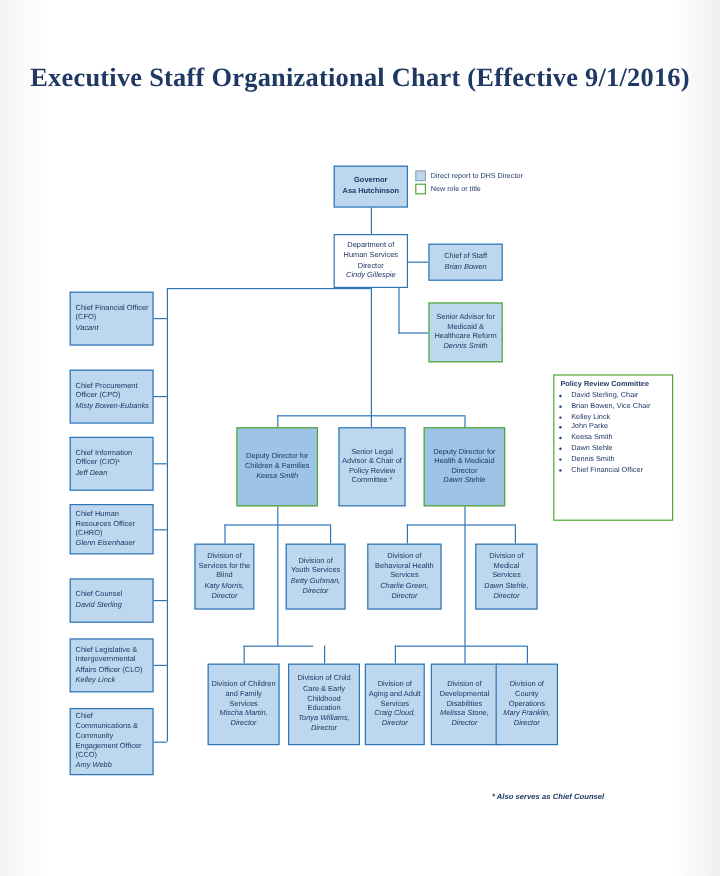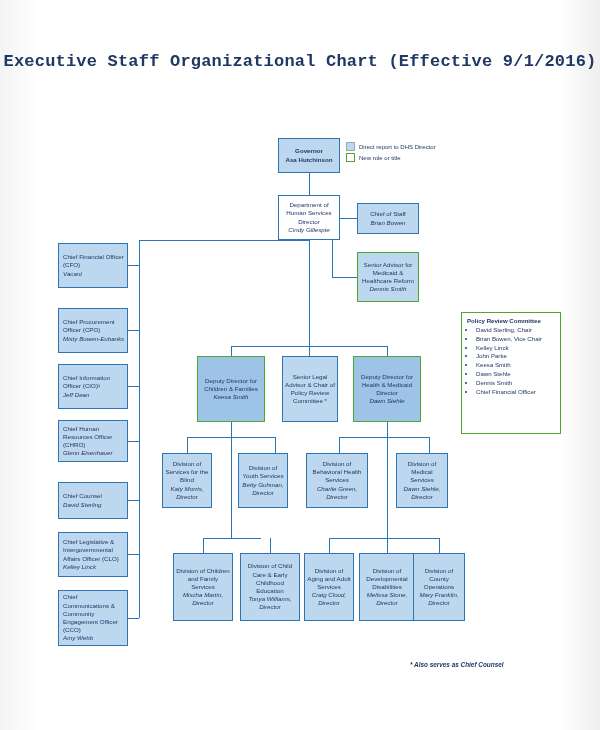--- a/index.html
+++ b/index.html
@@ -11,22 +11,22 @@
   }
   #page{
     position:relative;
     width:600px;height:730px;
     background:linear-gradient(to right,#f4f4f4 0px,#ffffff 40px,#ffffff 560px,#efefef 600px);
   }
   .title{
     position:absolute;
     left:0;top:52px;width:600px;
     text-align:center;
-    font-family:Liberation Mono, monospace;
-    font-size:17px;
+    font-family:Liberation Serif, serif;
+    font-size:22px;
     font-weight:bold;
     color:#1f3864;
     letter-spacing:0.2px;
   }
   
   .box{
     position:absolute;
     box-sizing:border-box;
     border:1px solid #2e75b6;
     background:#ffffff;

